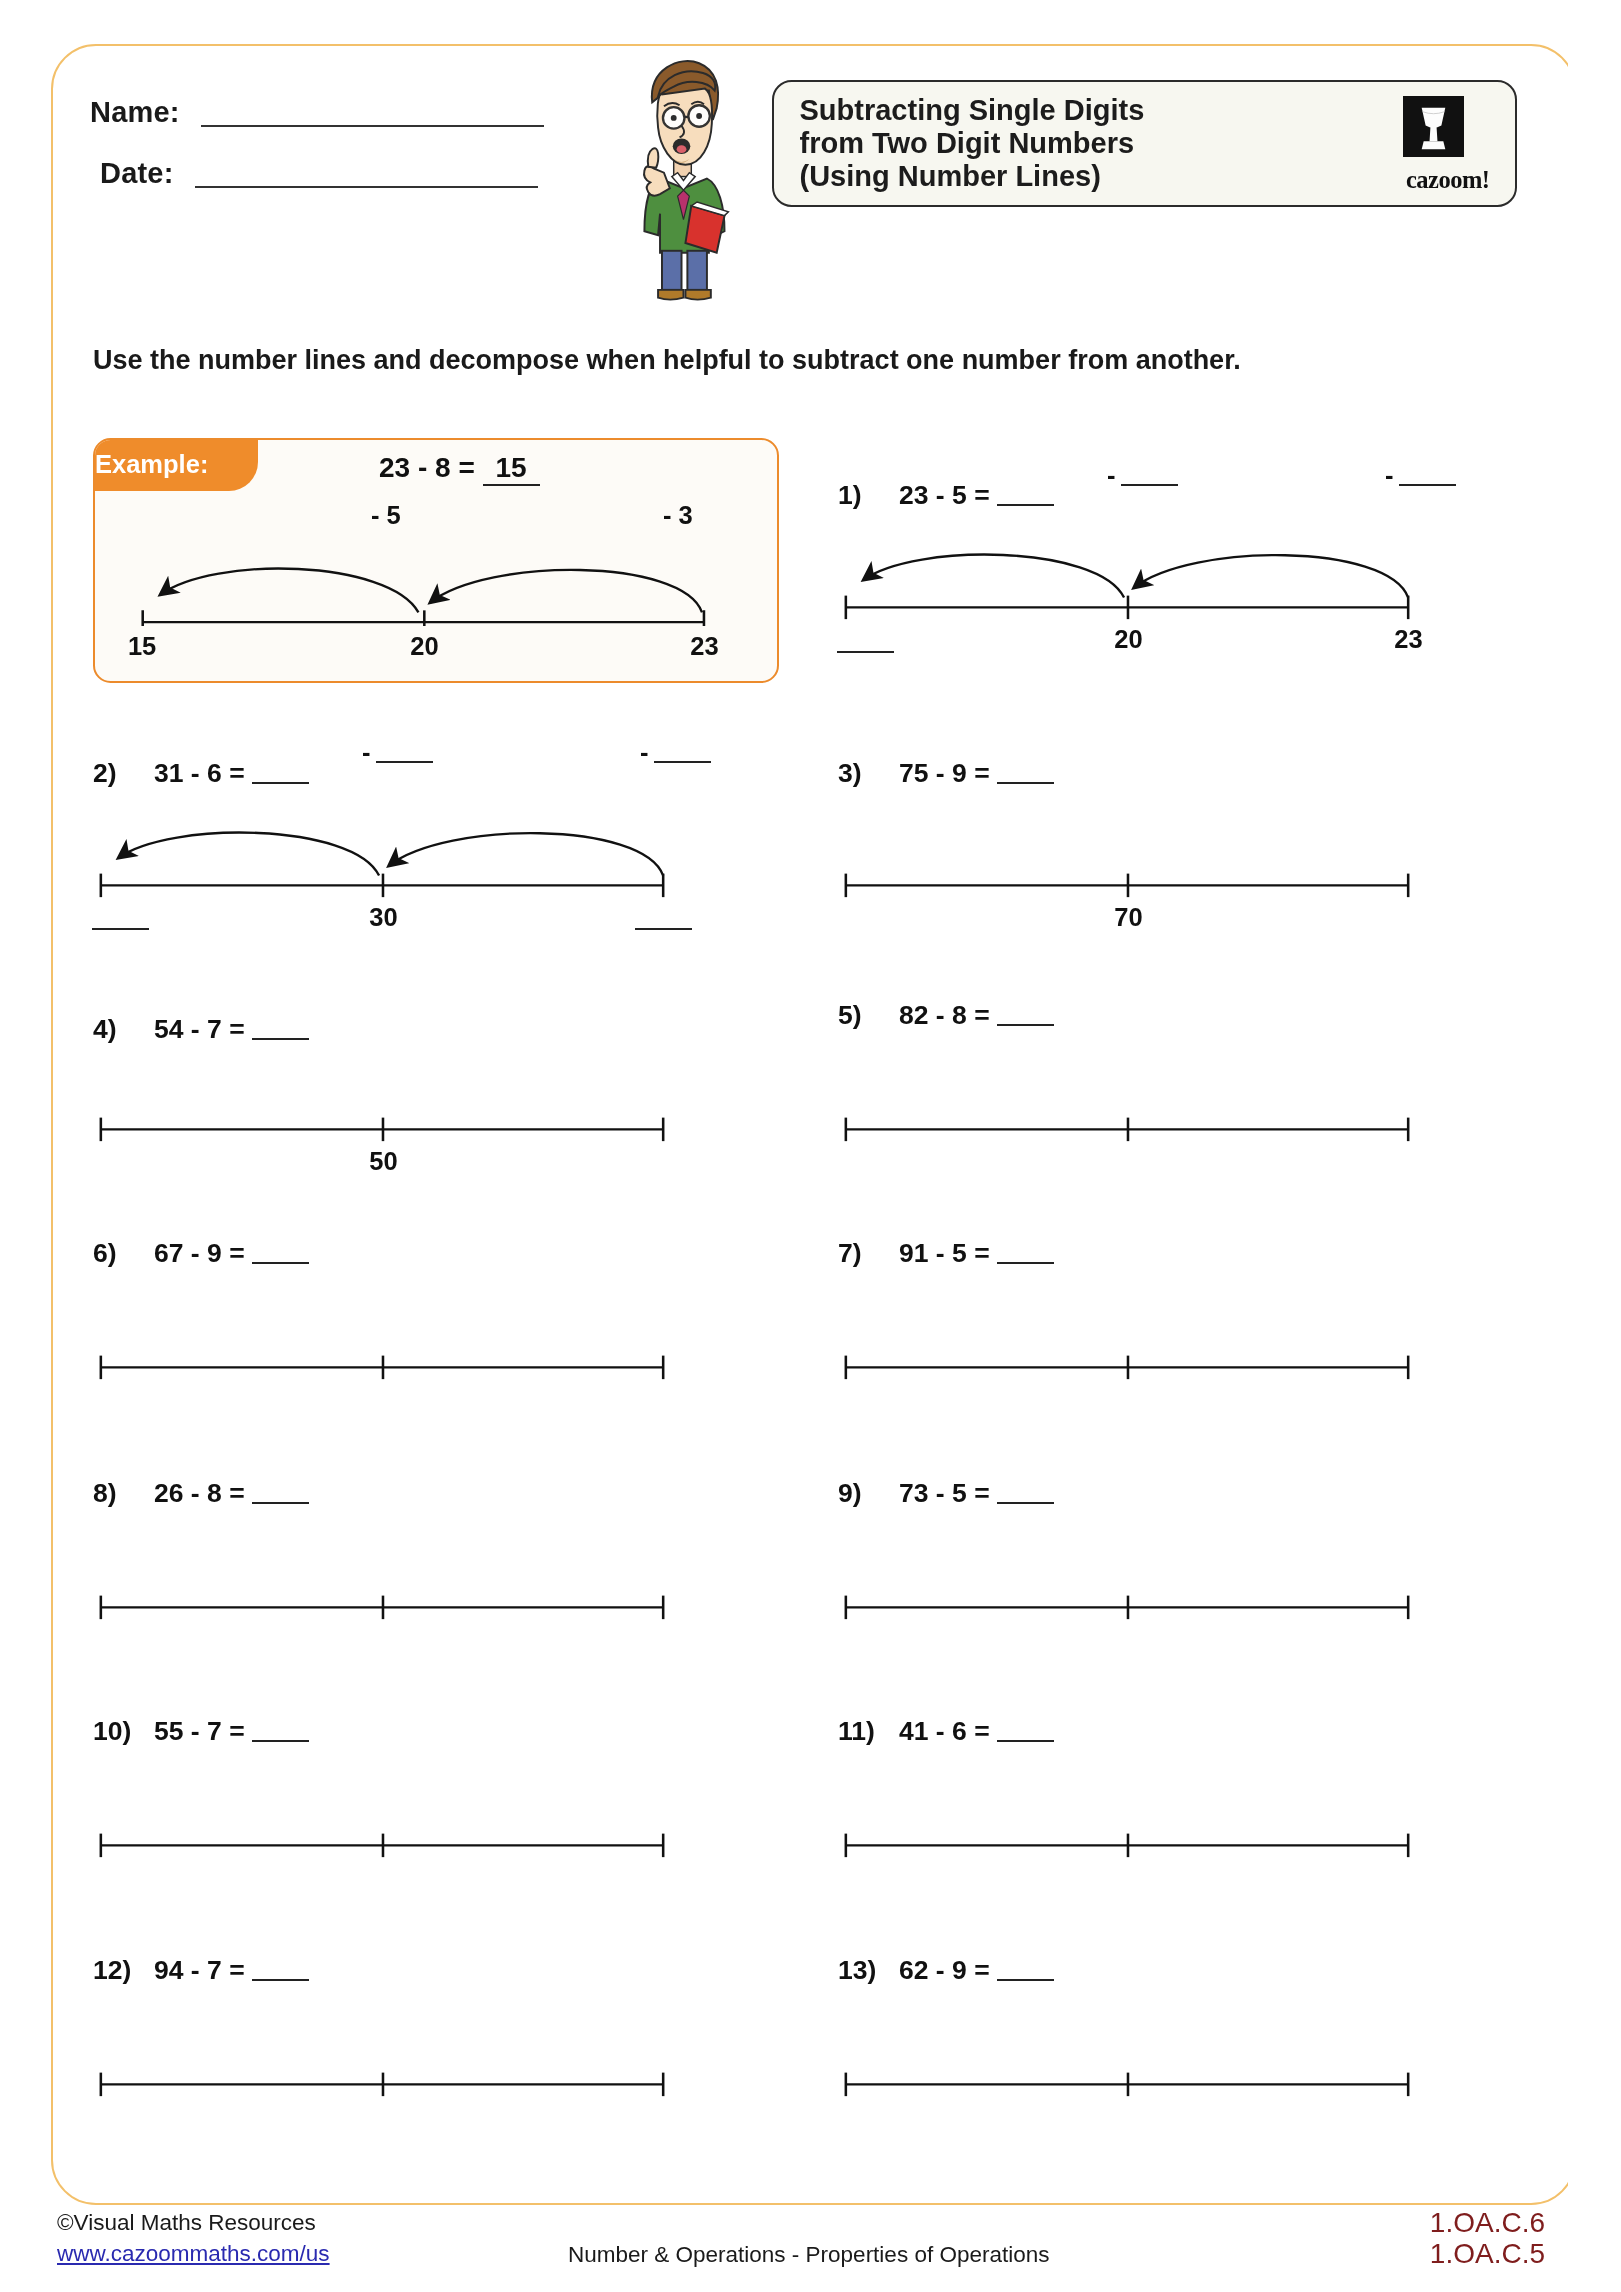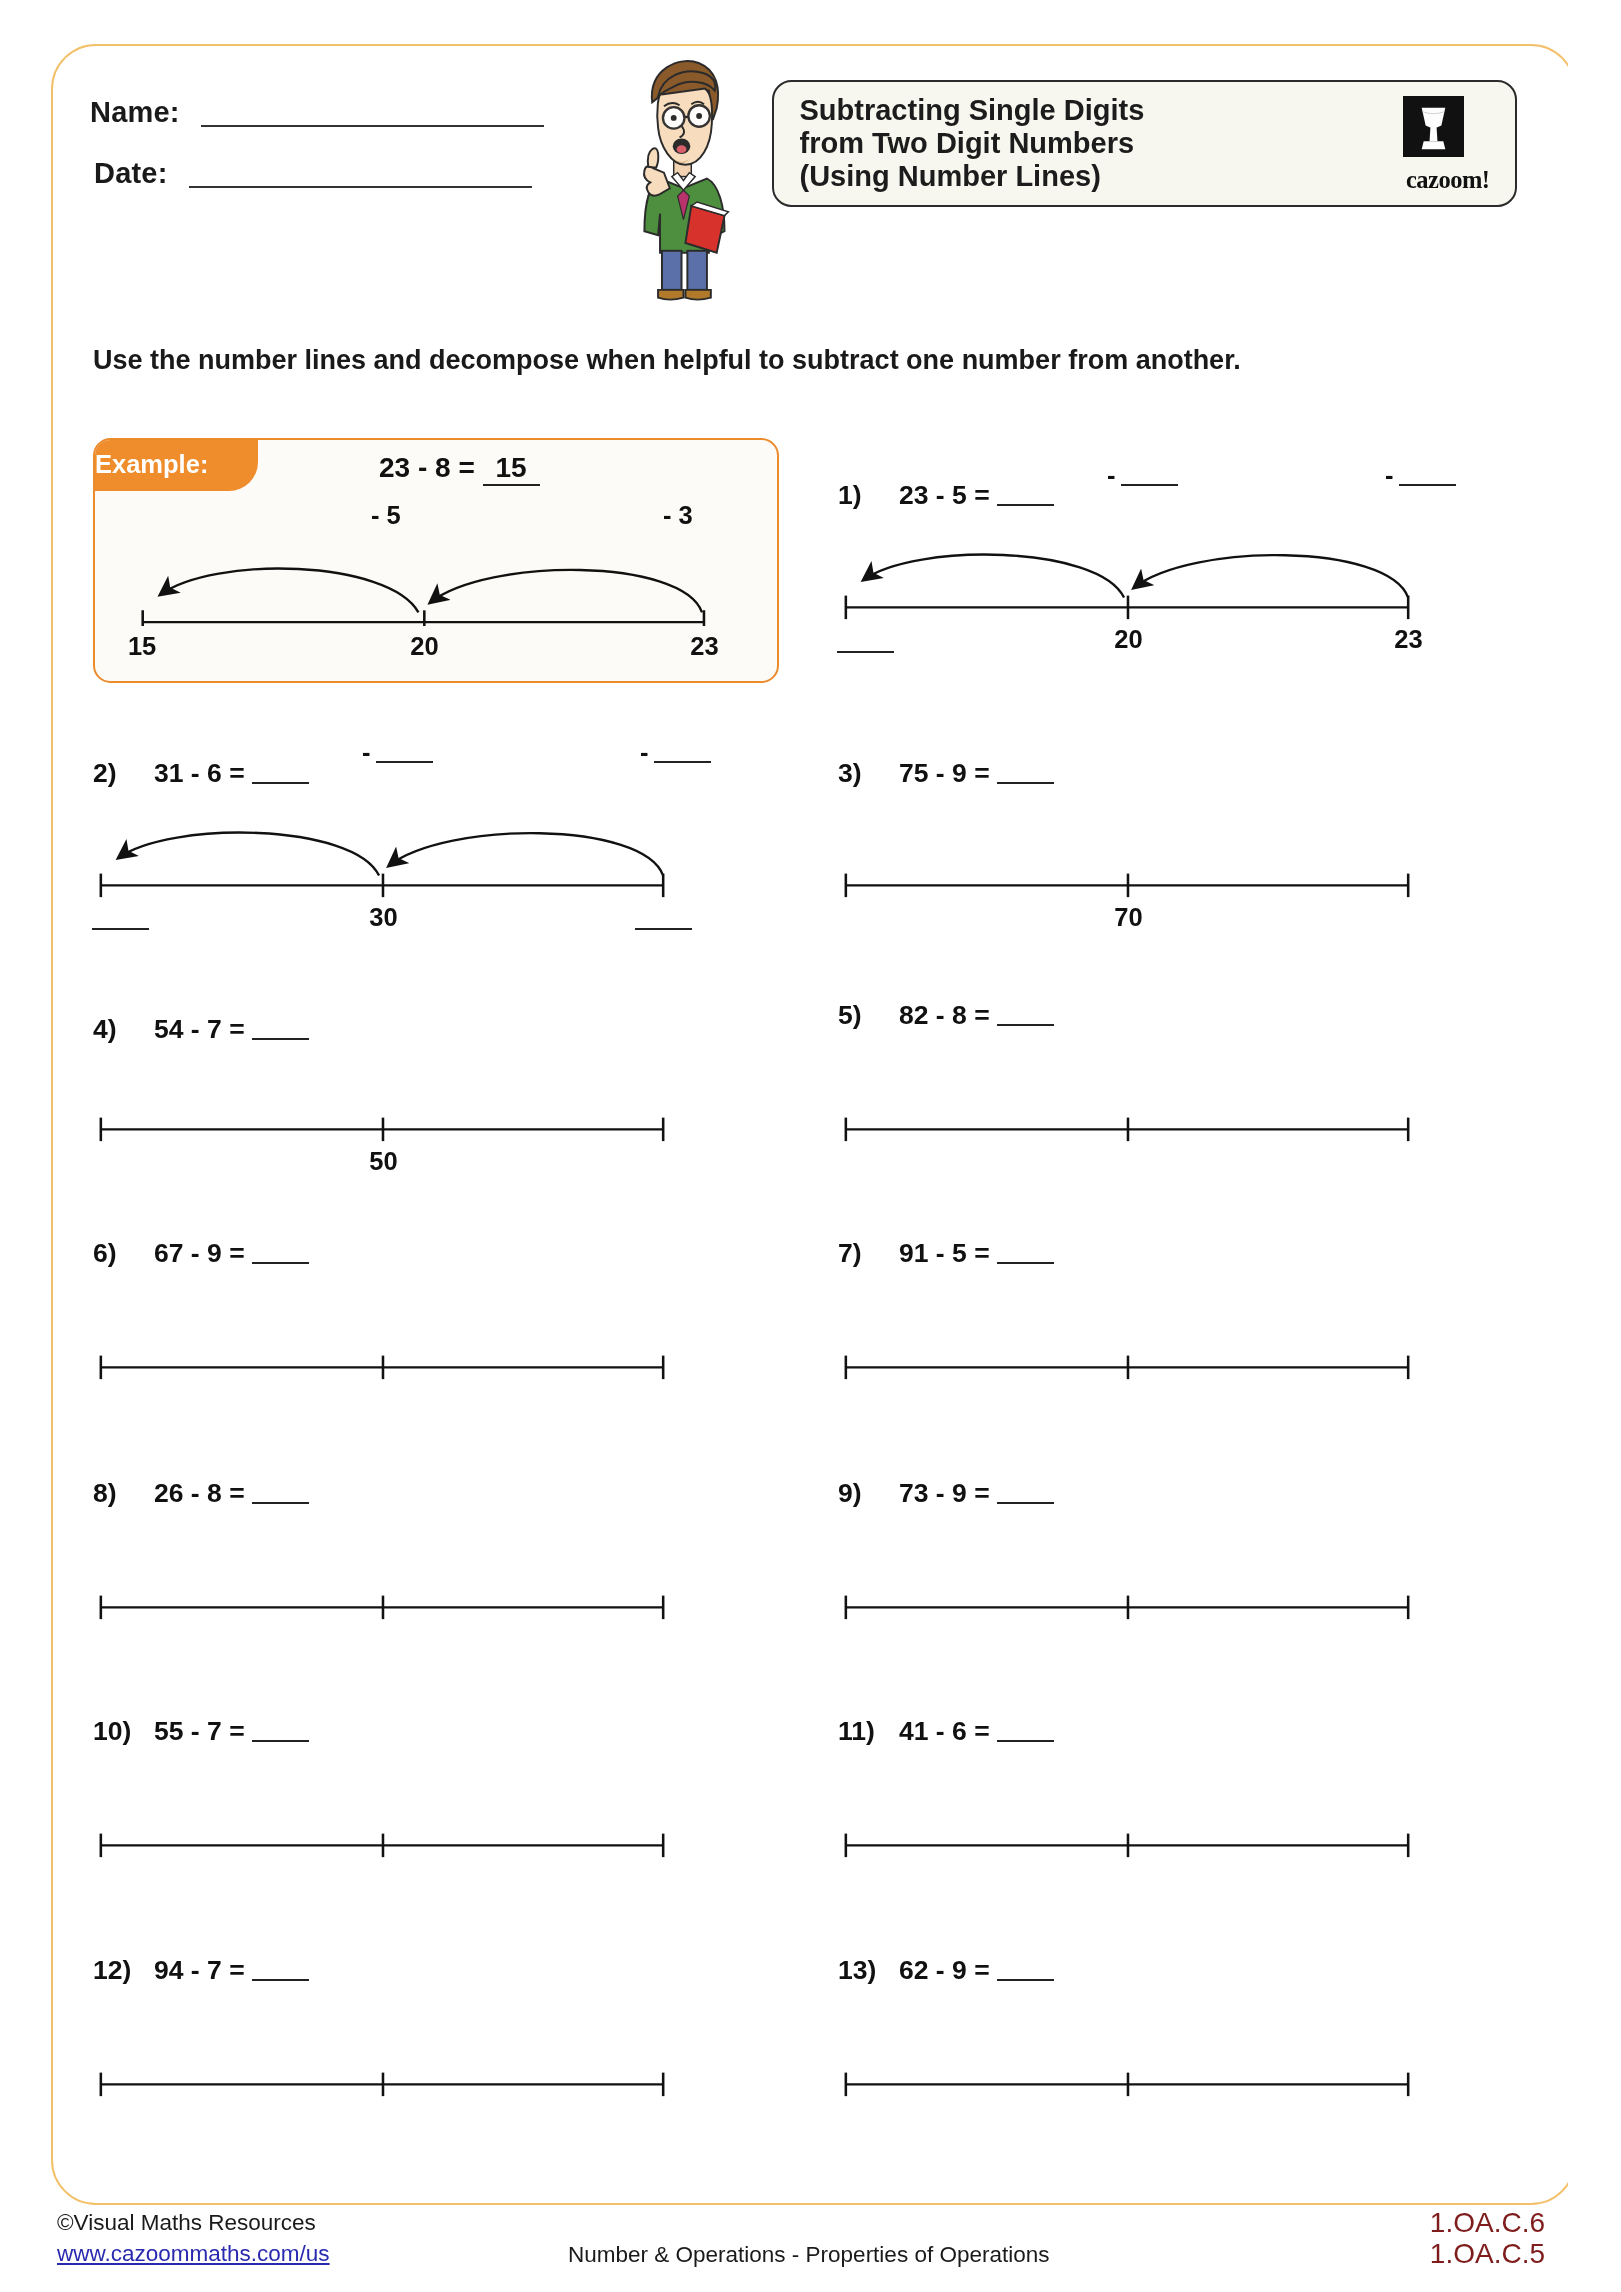--- a/index.html
+++ b/index.html
@@ -22,21 +22,21 @@
   #header{position:absolute;left:0;top:0;width:1621px;height:314px;}
 
   .nd-row{position:absolute;display:flex;align-items:flex-end;}
   .nd-label{
     font-size:29px;font-weight:bold;color:#1a1a1a;letter-spacing:0.2px;
     font-family:"Liberation Sans", sans-serif;line-height:29px;
   }
   .nd-line{border-bottom:2px solid #333;width:343px;height:25.5px;margin-left:21.6px;}
 
   #name-row{left:90px;top:98px;}
-  #date-row{left:94px;top:159px;}
+  #date-row{left:100px;top:159px;}
 
   
   #teacher{position:absolute;left:619px;top:51px;width:127px;height:255px;}
 
   
   #title-box{
     position:absolute;left:772px;top:80px;width:745px;height:127px;
     border:2.9px solid #2b2b2b;border-radius:19.6px;background:#f7f7f0;
     box-sizing:border-box;
   }
@@ -319,21 +319,21 @@
       <line x1="296" y1="74" x2="296" y2="98" stroke="#111" stroke-width="2.6"></line>
       <line x1="582" y1="74" x2="582" y2="98" stroke="#111" stroke-width="2.6"></line>
     </svg>
     <div class="q q-head" style="left: 93px; top: 1478px;"><span class="q-num">8)</span><span>26 - 8 =</span><span class="q-blank"></span></div>
     <svg class="nl" width="627" height="108" style="left: 93px; top: 1523px;" viewBox="0 0 640 110">
       <line x1="8" y1="86" x2="582" y2="86" stroke="#111" stroke-width="2.4"></line>
       <line x1="8" y1="74" x2="8" y2="98" stroke="#111" stroke-width="2.6"></line>
       <line x1="296" y1="74" x2="296" y2="98" stroke="#111" stroke-width="2.6"></line>
       <line x1="582" y1="74" x2="582" y2="98" stroke="#111" stroke-width="2.6"></line>
     </svg>
-    <div class="q q-head" style="left: 838px; top: 1478px;"><span class="q-num">9)</span><span>73 - 9 =</span><span class="q-blank"></span></div>
+    <div class="q q-head" style="left: 838px; top: 1478px;"><span class="q-num">9)</span><span>73 - 5 =</span><span class="q-blank"></span></div>
     <svg class="nl" width="627" height="108" style="left: 838px; top: 1523px;" viewBox="0 0 640 110">
       <line x1="8" y1="86" x2="582" y2="86" stroke="#111" stroke-width="2.4"></line>
       <line x1="8" y1="74" x2="8" y2="98" stroke="#111" stroke-width="2.6"></line>
       <line x1="296" y1="74" x2="296" y2="98" stroke="#111" stroke-width="2.6"></line>
       <line x1="582" y1="74" x2="582" y2="98" stroke="#111" stroke-width="2.6"></line>
     </svg>
     <div class="q q-head" style="left: 93px; top: 1716px;"><span class="q-num">10)</span><span>55 - 7 =</span><span class="q-blank"></span></div>
     <svg class="nl" width="627" height="108" style="left: 93px; top: 1761px;" viewBox="0 0 640 110">
       <line x1="8" y1="86" x2="582" y2="86" stroke="#111" stroke-width="2.4"></line>
       <line x1="8" y1="74" x2="8" y2="98" stroke="#111" stroke-width="2.6"></line>

